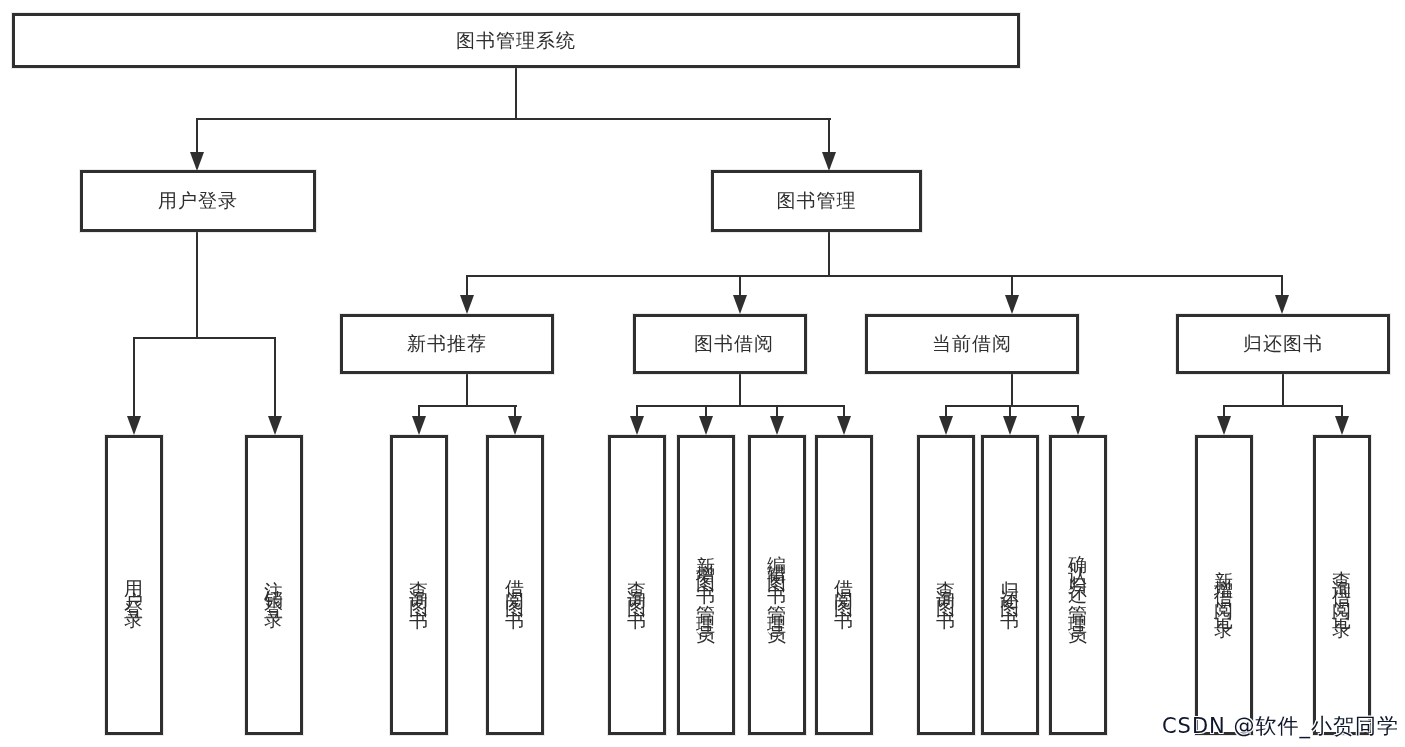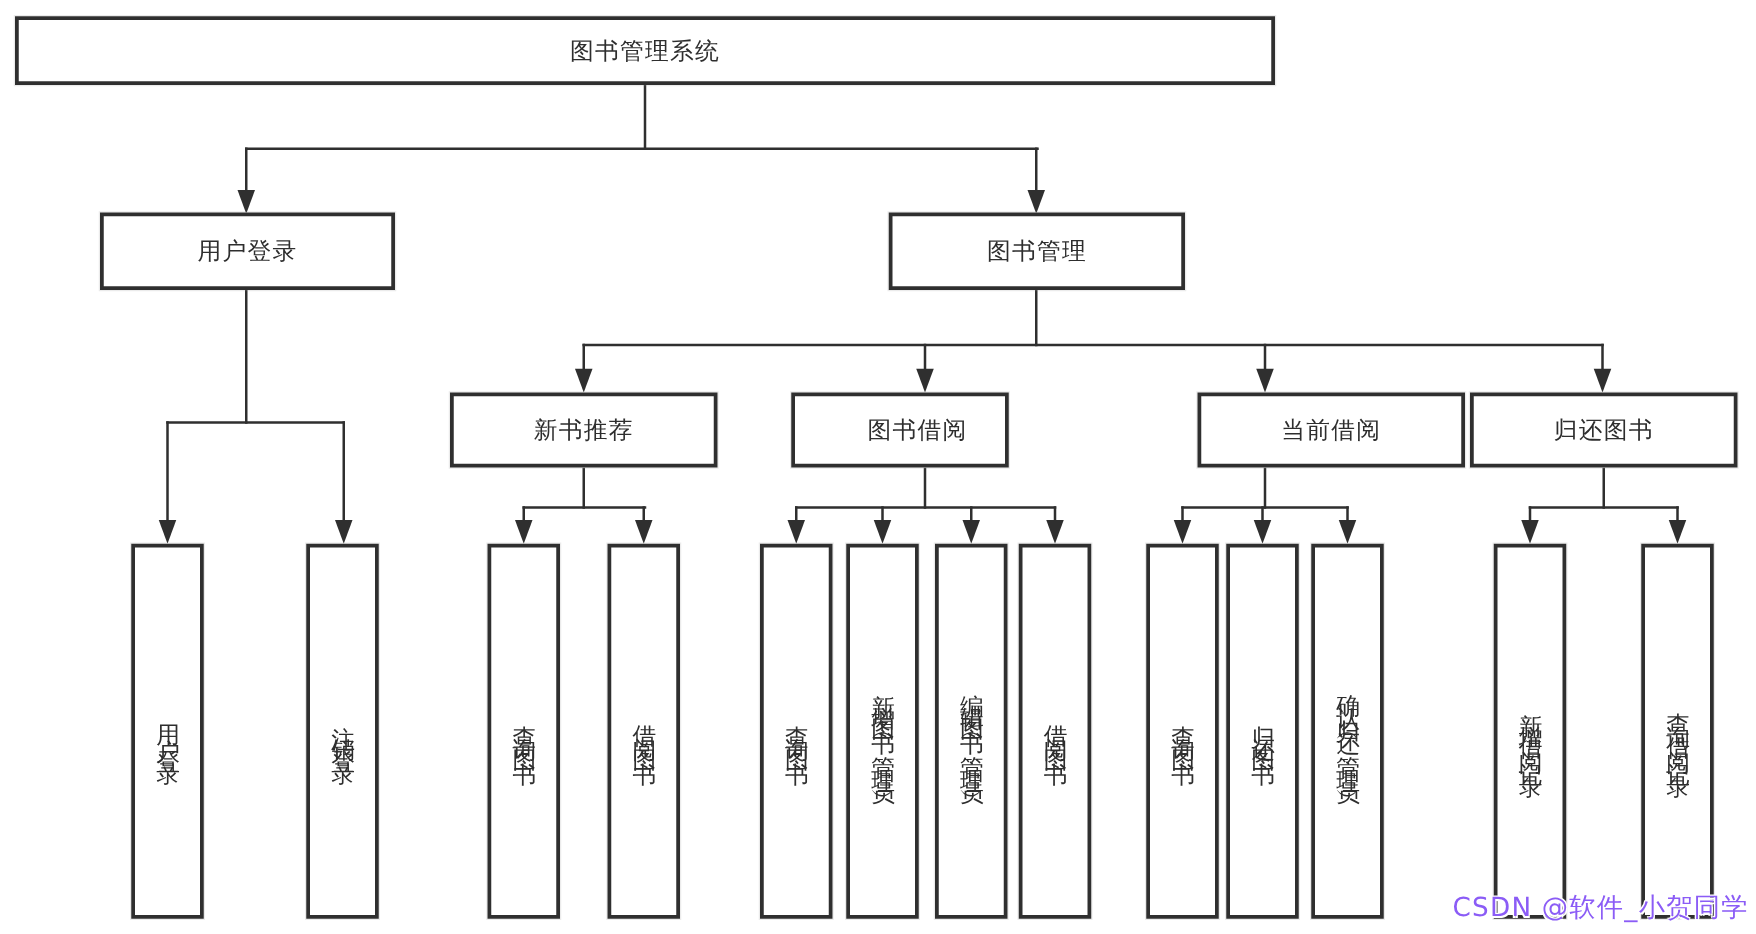--- a/index.html
+++ b/index.html
@@ -57,21 +57,21 @@
     border-right: 7px solid transparent;
     border-top: 19px solid #2f2f2f;
     z-index: 1;
   }
   .watermark {
     position: absolute;
     top: 712px;
     right: 6px;
     font-size: 21px;
     letter-spacing: 1px;
-    color: #8b5cf6;
+    color: #0f172a;
     text-shadow: 1px 1px 0 #ffffff, -1px -1px 0 #ffffff, 1px -1px 0 #ffffff, -1px 1px 0 #ffffff;
     z-index: 5;
     white-space: nowrap;
   }
 </style>
 </head>
 <body>
 
 <div id="canvas">
 
@@ -84,21 +84,21 @@
     <div class="hline" style="left:196px; top:118px; width:635px;"></div>
     <div class="vline" style="left:196px; top:118px; height:38px;"></div>
     <div class="arrow" style="left:190px; top:152px;"></div>
     <div class="vline" style="left:828px; top:118px; height:38px;"></div>
     <div class="arrow" style="left:822px; top:152px;"></div>
   </div>
 
   <div class="box" style="left:80px; top:170px; width:236px; height:62px;">
     <span class="hlabel">用户登录</span>
   </div>
-  <div class="box" style="left:711px; top:170px; width:237px; height:62px;">
+  <div class="box" style="left:711px; top:170px; width:211px; height:62px;">
     <span class="hlabel">图书管理</span>
   </div>
 
   <div>
     <div class="vline" style="left:196px; top:232px; height:107px;"></div>
     <div class="hline" style="left:133px; top:337px; width:143px;"></div>
     <div class="vline" style="left:133px; top:337px; height:82px;"></div>
     <div class="arrow" style="left:127px; top:416px;"></div>
     <div class="vline" style="left:274px; top:337px; height:82px;"></div>
     <div class="arrow" style="left:268px; top:416px;"></div>
@@ -110,27 +110,27 @@
     <div class="vline" style="left:466px; top:275px; height:23px;"></div>
     <div class="arrow" style="left:460px; top:295px;"></div>
     <div class="vline" style="left:739px; top:275px; height:23px;"></div>
     <div class="arrow" style="left:733px; top:295px;"></div>
     <div class="vline" style="left:1011px; top:275px; height:23px;"></div>
     <div class="arrow" style="left:1005px; top:295px;"></div>
     <div class="vline" style="left:1281px; top:275px; height:23px;"></div>
     <div class="arrow" style="left:1275px; top:295px;"></div>
   </div>
 
-  <div class="box" style="left:360px; top:314px; width:214px; height:60px;">
+  <div class="box" style="left:340px; top:314px; width:214px; height:60px;">
     <span class="hlabel">新书推荐</span>
   </div>
   <div class="box" style="left:633px; top:314px; width:174px; height:60px;padding-left:28px;">
     <span class="hlabel">图书借阅</span>
   </div>
-  <div class="box" style="left:958px; top:314px; width:214px; height:60px;">
+  <div class="box" style="left:865px; top:314px; width:214px; height:60px;">
     <span class="hlabel">当前借阅</span>
   </div>
   <div class="box" style="left:1176px; top:314px; width:214px; height:60px;">
     <span class="hlabel">归还图书</span>
   </div>
 
   <div>
     <div class="vline" style="left:466px; top:374px; height:33px;"></div>
     <div class="hline" style="left:418px; top:405px; width:99px;"></div>
     <div class="vline" style="left:418px; top:405px; height:14px;"></div>

